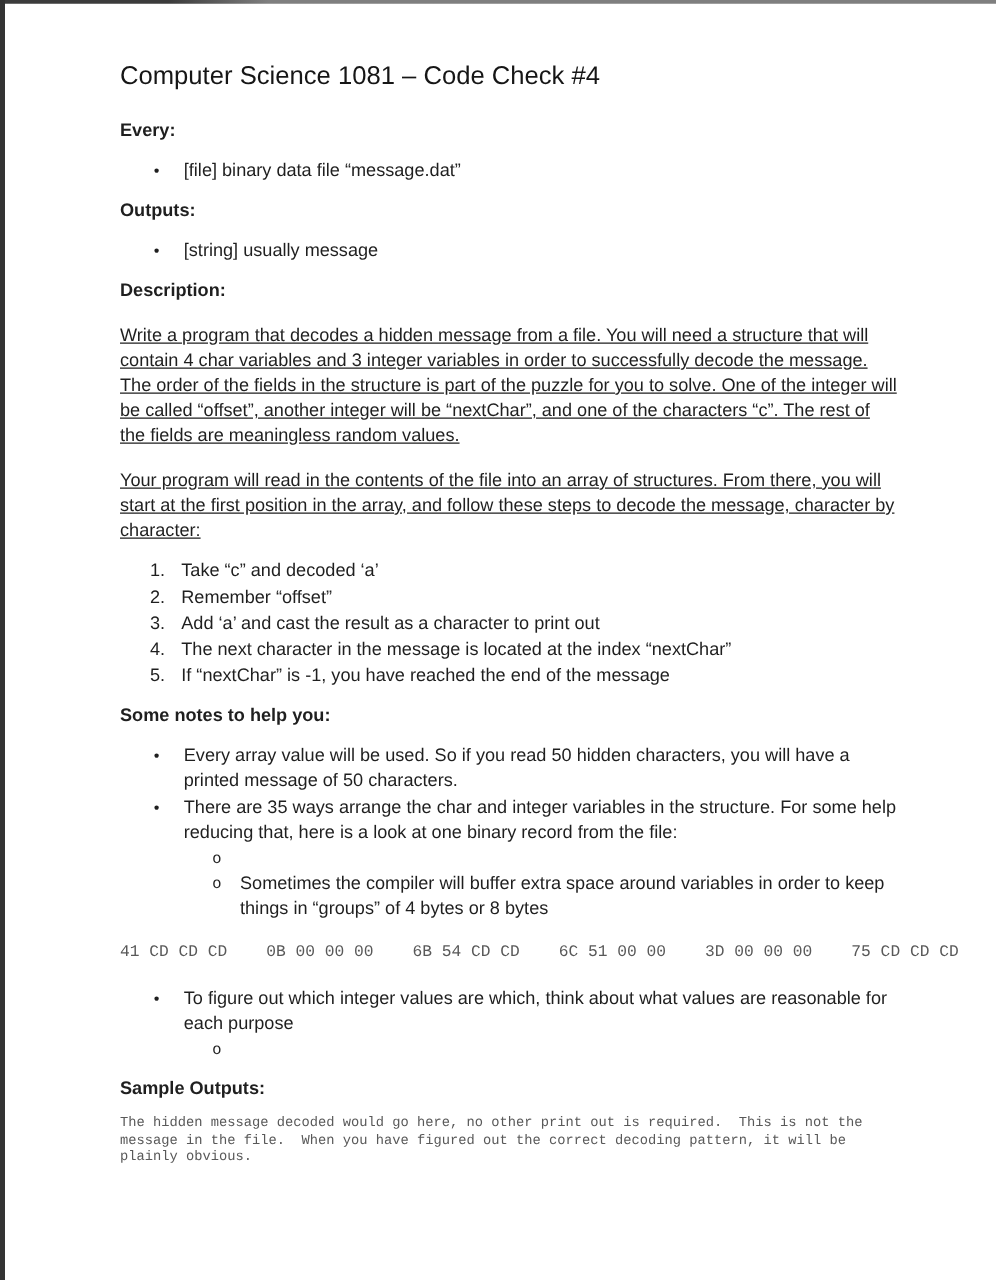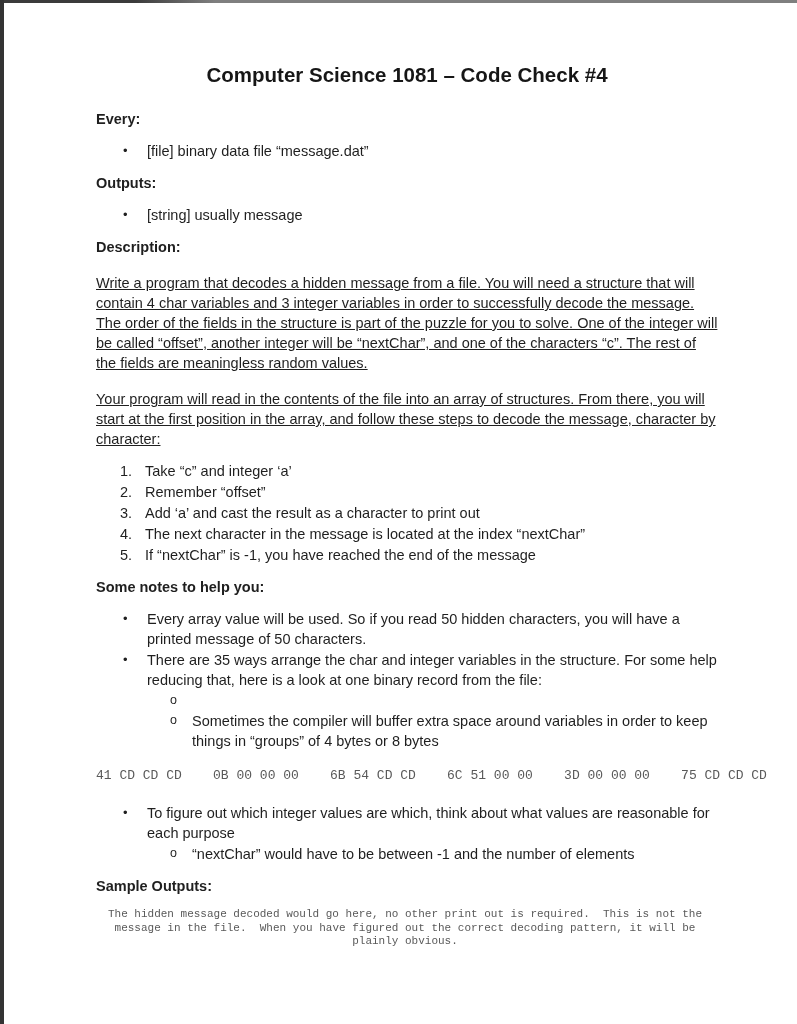--- a/index.html
+++ b/index.html
@@ -19,40 +19,40 @@
   }
   .edge-left {
     position:absolute; top:0; left:0; width:4px; height:1024px;
     background:#333333; z-index:2;
   }
   .content {
     position:absolute; top:43px; left:96px; width:622px;
     font-size:14.5px; line-height:20px;
   }
   .title {
-    font-size:20.5px; line-height:28px; font-weight:700;
-    text-align:center; margin:18px 0 20px 0; color:#161616;
+    font-size:20.5px; line-height:28px; font-weight:400;
+    text-align:left; margin:4px 0 20px 0; color:#161616;
   }
   .heading { font-weight:700; margin:0 0 12px 0; }
   .para { margin:16px 0 12px 0;text-decoration:underline; }
   .list { margin:0 0 12px 0; }
   .li { display:flex; margin:0 0 1px 0; }
   .li .marker { flex:none; }
   .li .li-text { flex:1 1 auto; }
   .ol-li .marker { width:25px; margin-left:24px; }
   .b1 .marker { width:24px; margin-left:27px; font-size:13px; }
   .b2 .marker { width:22px; margin-left:74px; font-size:12.5px; line-height:19px; }
   .mono { font-family:"Liberation Mono", monospace; color:#595959; }
   .hex {
     font-size:13px; line-height:16px; white-space:pre;
     margin:17px 0 19px 0;
   }
   .sample-body {
     font-size:11px; line-height:13.5px; white-space:pre-wrap;
-    width:618px; margin:0;text-align:center;
+    width:618px; margin:0;
   }
 </style>
 </head>
 <body>
 
 <div class="page">
   <div class="edge-top"></div>
   <div class="edge-left"></div>
 
   <div class="content">
@@ -75,21 +75,21 @@
       </div>
     </div>
 
     <div class="heading">Description:</div>
     <p class="para">Write a program that decodes a hidden message from a file.  You will need a structure that will contain 4 char variables and 3 integer variables in order to successfully decode the message.  The order of the fields in the structure is part of the puzzle for you to solve.  One of the integer will be called “offset”, another integer will be “nextChar”, and one of the characters “c”.  The rest of the fields are meaningless random values.</p>
     <p class="para">Your program will read in the contents of the file into an array of structures.  From there, you will start at the first position in the array, and follow these steps to decode the message, character by character:</p>
 
     <div class="list">
       <div class="li ol-li">
         <span class="marker">1.</span>
-        <span class="li-text">Take “c” and integer ‘a’</span>
+        <span class="li-text">Take “c” and decoded ‘a’</span>
       </div>
       <div class="li ol-li">
         <span class="marker">2.</span>
         <span class="li-text">Remember “offset”</span>
       </div>
       <div class="li ol-li">
         <span class="marker">3.</span>
         <span class="li-text">Add ‘a’ and cast the result as a character to print out</span>
       </div>
       <div class="li ol-li">
@@ -123,21 +123,20 @@
 
     <div class="mono hex">41 CD CD CD    0B 00 00 00    6B 54 CD CD    6C 51 00 00    3D 00 00 00    75 CD CD CD</div>
 
     <div class="list">
       <div class="li b1">
         <span class="marker">•</span>
         <span class="li-text">To figure out which integer values are which, think about what values are reasonable for each purpose</span>
       </div>
       <div class="li b2">
         <span class="marker">o</span>
-        <span class="li-text">“nextChar” would have to be between -1 and the number of elements</span>
       </div>
     </div>
 
     <div class="heading">Sample Outputs:</div>
     <p class="mono sample-body">The hidden message decoded would go here, no other print out is required.  This is not the message in the file.  When you have figured out the correct decoding pattern, it will be plainly obvious.</p>
 
   </div>
 </div>
 
 </body></html>

